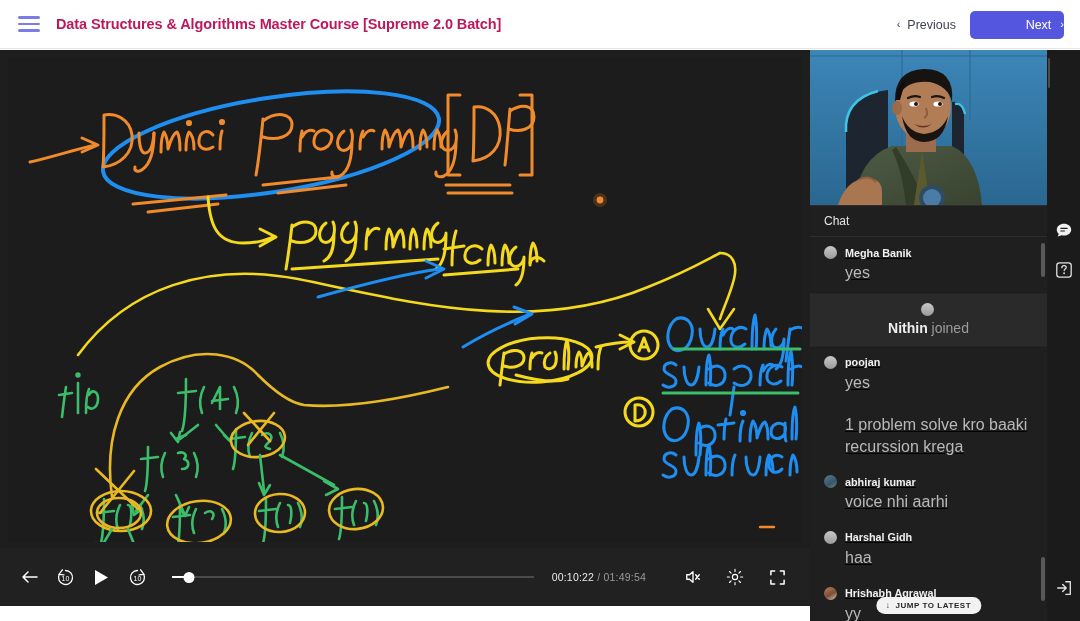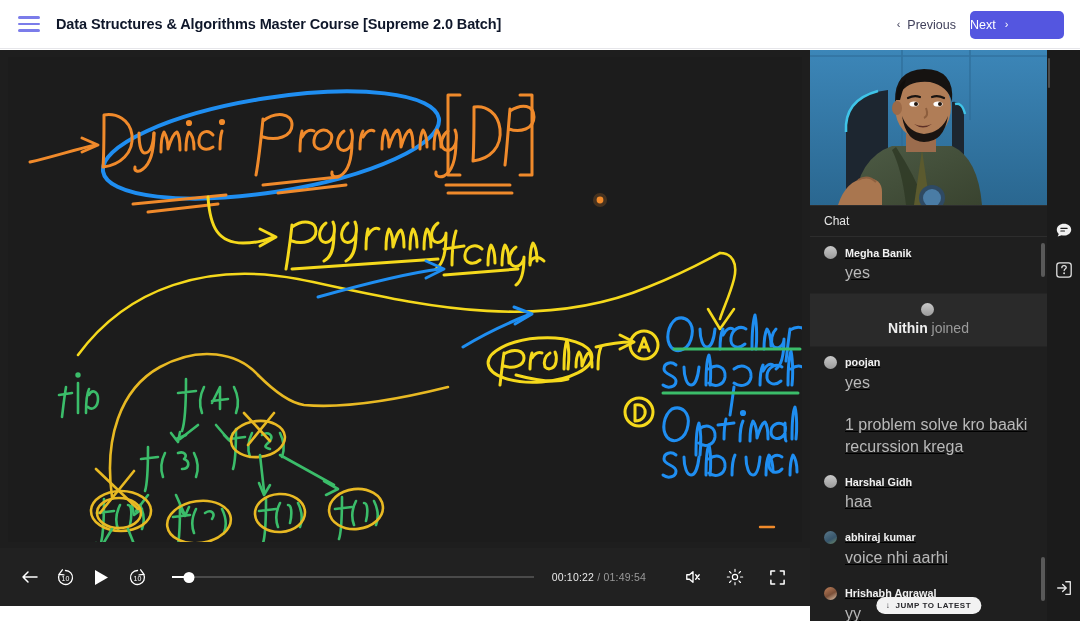--- a/index.html
+++ b/index.html
@@ -19,35 +19,35 @@
     display: flex; align-items: center;
   }
   .hamburger {
     margin-left: 18px; width: 22px; height: 16px;
     display: flex; flex-direction: column; justify-content: space-between;
     cursor: pointer;
   }
   .hamburger span { display: block; height: 2.6px; width: 100%; background: #7b7cea; border-radius: 2px; }
   .course-title {
     margin-left: 16px;
-    font-size: 14.5px; font-weight: bold; color: #0f172a;
+    font-size: 14.5px; font-weight: bold; color: #be185d;
     letter-spacing: -0.1px; white-space: nowrap;
   }
   .header-right {
     position: absolute; right: 16px; top: 0; height: 49px;
     display: flex; align-items: center; gap: 14px;
   }
   .prev-btn {
     display: flex; align-items: center; gap: 7px;
     font-size: 12.5px; color: #3f3f5a; font-weight: normal;
     background: none; border: none; cursor: pointer;
     font-family: "Liberation Sans", sans-serif;
   }
   .next-btn {
-    display: flex; align-items: center; justify-content: flex-start; gap: 9px;
+    display: flex; align-items: center; justify-content: flex-end; gap: 9px;
     width: 94px; height: 28px; border-radius: 5px;
     background: #5456e0; color: #fff; font-size: 12.5px;
     border: none; cursor: pointer;
     font-family: "Liberation Sans", sans-serif;
   }
   .chev { display: inline-block; font-size: 11px; line-height: 1; }
 
   
   .stage {
     position: absolute; left: 0; top: 50px; width: 810px; height: 556px;
@@ -589,31 +589,31 @@
                 <div class="avatar"></div>
                 <div class="msg-name">poojan</div>
               </div>
               <div class="msg-text">yes</div>
             </div>
             <div class="msg">
               <div class="msg-text">1 problem solve kro baaki recurssion krega</div>
             </div>
             <div class="msg">
               <div class="msg-head">
+                <div class="avatar photo-a"></div>
+                <div class="msg-name">abhiraj kumar</div>
+              </div>
+              <div class="msg-text">voice nhi aarhi</div>
+            </div>
+            <div class="msg">
+              <div class="msg-head">
                 <div class="avatar"></div>
                 <div class="msg-name">Harshal Gidh</div>
               </div>
               <div class="msg-text">haa</div>
-            </div>
-            <div class="msg">
-              <div class="msg-head">
-                <div class="avatar photo-a"></div>
-                <div class="msg-name">abhiraj kumar</div>
-              </div>
-              <div class="msg-text">voice nhi aarhi</div>
             </div>
             <div class="msg">
               <div class="msg-head">
                 <div class="avatar photo-b"></div>
                 <div class="msg-name">Hrishabh Agrawal</div>
               </div>
               <div class="msg-text">yy</div>
             </div>
           </div>
         <div class="chat-scrollbar">

